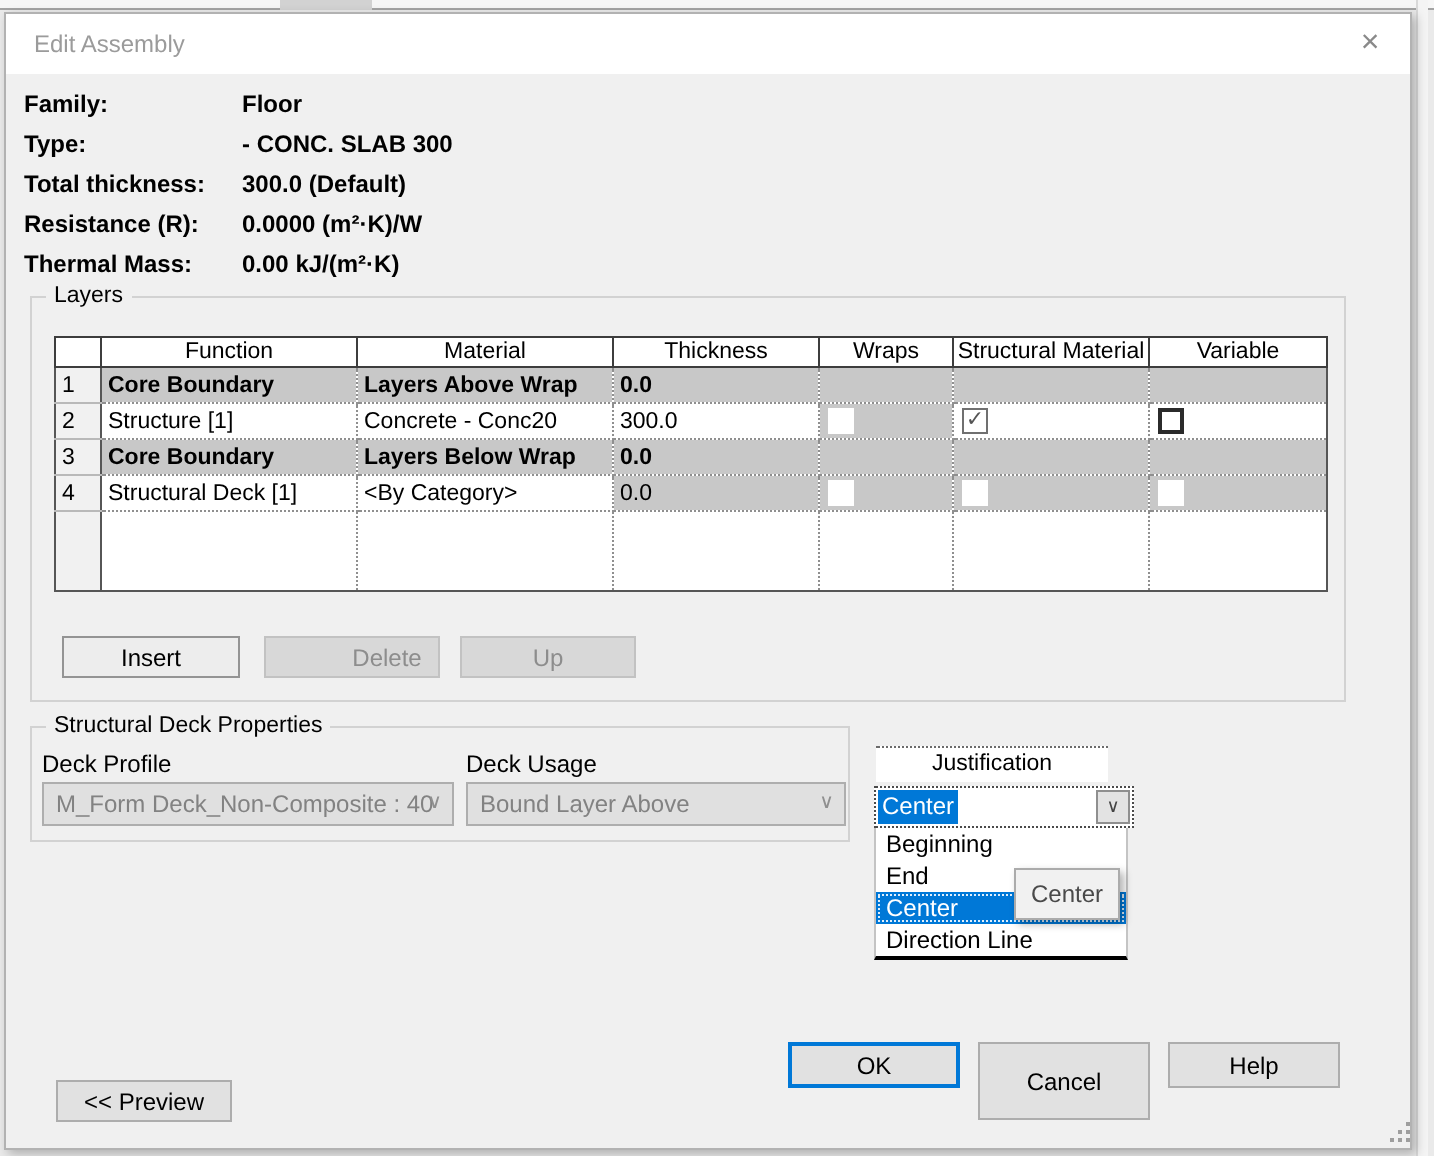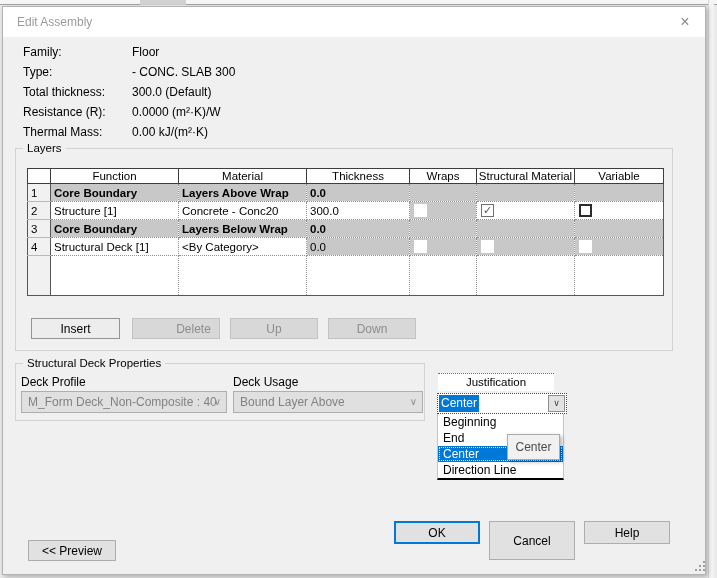--- a/index.html
+++ b/index.html
@@ -9,21 +9,21 @@
   
   .desktop-strip { position:absolute; left:0; top:0; width:717px; height:5px; background:#f6f6f6; border-bottom:1px solid #a3a3a3; }
   .desktop-strip-seg { position:absolute; left:140px; top:0; width:46px; height:5px; background:#d2d2d2; }
   .desktop-band { position:absolute; left:708px; top:0; width:6px; height:578px; background:#f4f4f4; border-left:1px solid #d9d9d9; }
 
   .dialog { position:absolute; left:2px; top:6px; width:704px; height:569px; background:#f0f0f0; border:1px solid #b2b2b2; box-shadow:2px 2px 5px rgba(0,0,0,.25); }
   .titlebar { position:absolute; left:0; top:0; width:100%; height:30px; background:#ffffff; }
   .title { position:absolute; left:14px; top:0; line-height:30px; font-size:12px; color:#9b9b9b; }
   .close-btn { position:absolute; right:6px; top:2px; width:28px; height:26px; text-align:center; line-height:25px; font-size:16px; color:#8a8a8a; cursor:pointer; }
 
-  .props { position:absolute; left:20px; top:38px; }
+  .props { position:absolute; left:9px; top:38px;font-weight:bold; }
   .prop-row { height:20px; font-size:12px; color:#000; white-space:nowrap; }
   .prop-label { display:inline-block; width:109px; }
   .prop-value { display:inline-block; }
 
   .groupbox { position:absolute; border:1px solid #d2d2d2; }
   .grouplabel { position:absolute; top:-7px; left:7px; background:#f0f0f0; padding:0 4px; font-size:11.5px; color:#000; }
   .layers-group { left:12px; top:141px; width:658px; height:203px; }
   .deck-group  { left:12px; top:356px; width:410px; height:58px; }
 
   table.layers-table { position:absolute; left:24px; top:161px; width:636px; border-collapse:collapse; table-layout:fixed; background:#fff; border:1px solid #565656;padding-left:48px; }
@@ -164,21 +164,20 @@
             <td></td>
             <td></td>
             <td></td>
         </tr>
       </tbody>
     </table>
 
     <div class="btn" style="left:28px; top:311px; width:89px; height:21px;">Insert</div>
     <div class="btn disabled" style="left:129px; top:311px; width:88px; height:21px;padding-left:35px;">Delete</div>
     <div class="btn disabled" style="left:227px; top:311px; width:88px; height:21px;">Up</div>
-    <div class="btn disabled" style="left:325px; top:311px; width:88px; height:21px;">Down</div>
 
     <div class="groupbox deck-group">
       <span class="grouplabel">Structural Deck Properties</span>
     </div>
     <div class="field-label" style="left:18px; top:368px;">Deck Profile</div>
     <div class="combo-disabled" style="left:18px; top:384px; width:206px;">
       <span>M_Form Deck_Non-Composite : 40</span>
       <span class="chev">∨</span>
     </div>
     <div class="field-label" style="left:230px; top:368px;">Deck Usage</div>

